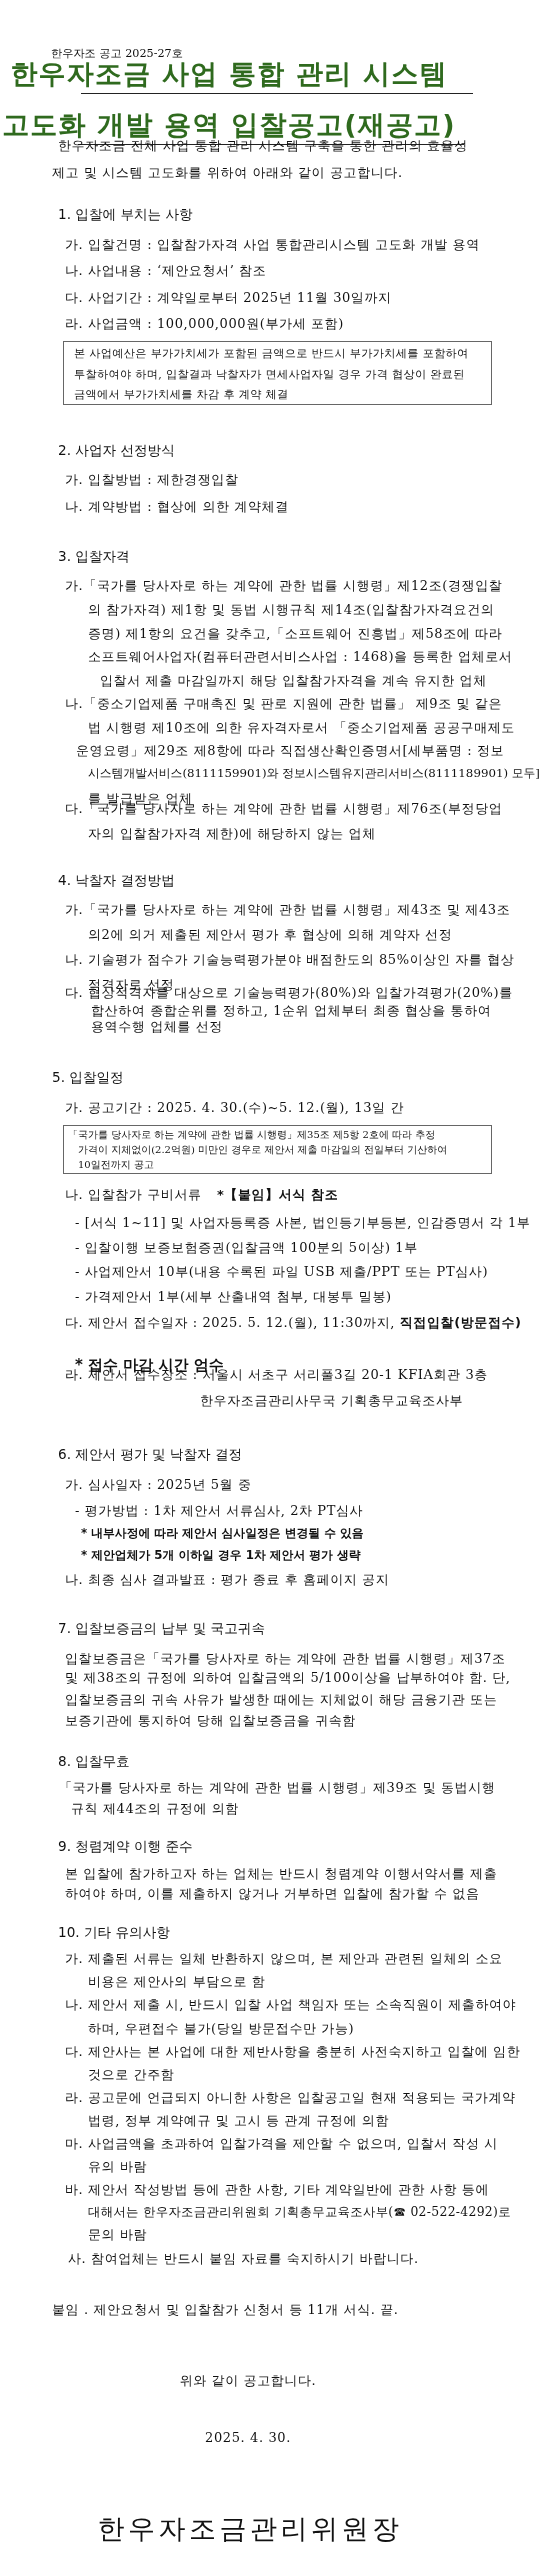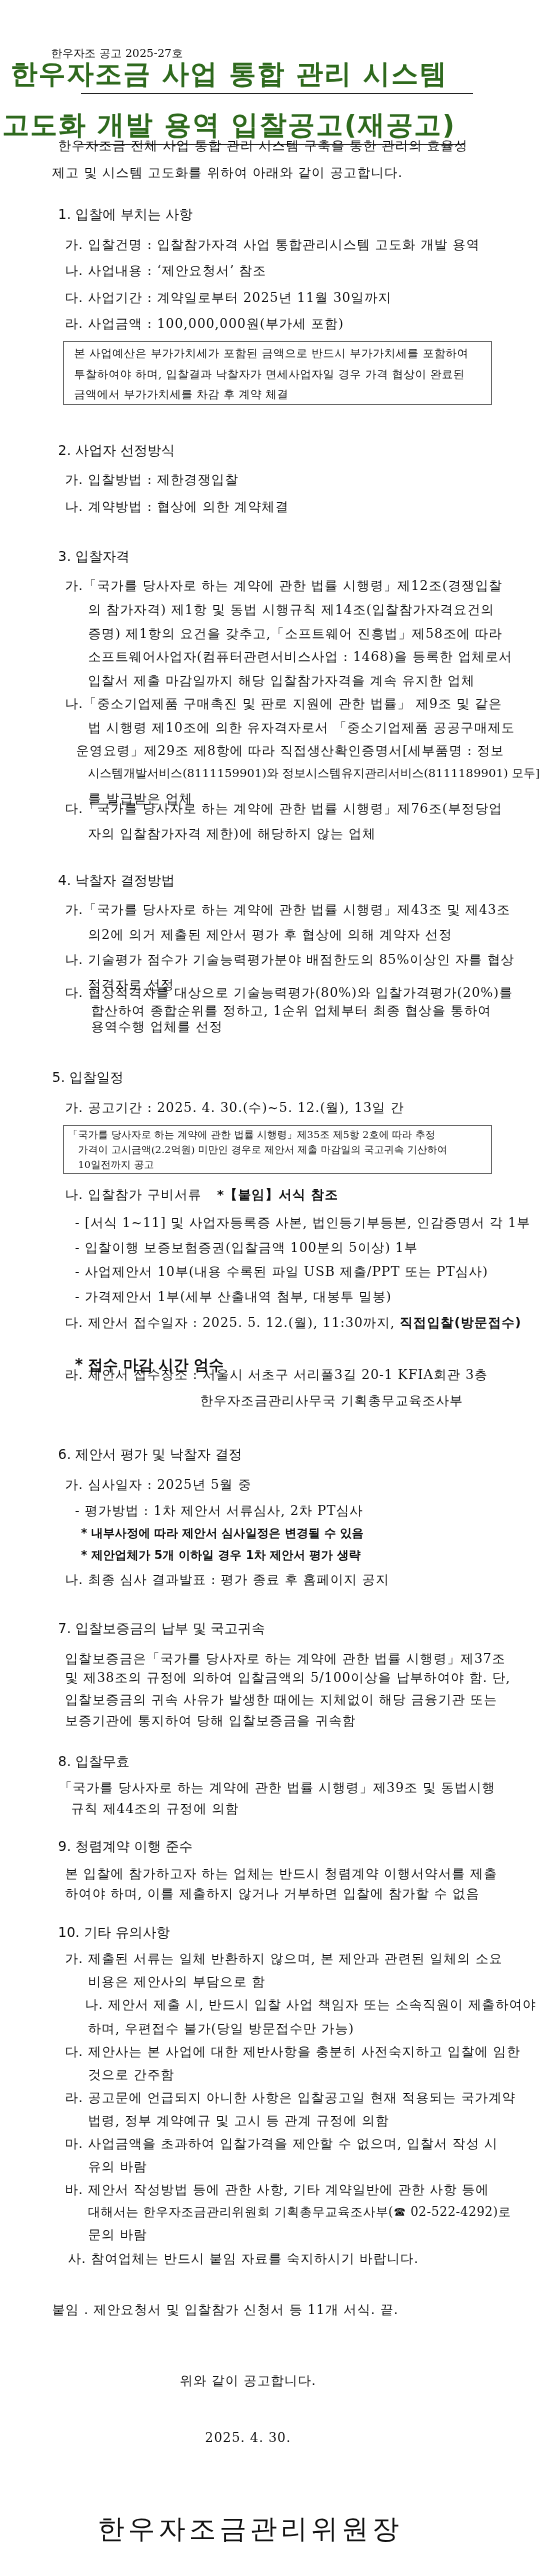--- a/index.html
+++ b/index.html
@@ -43,21 +43,21 @@
 
 <div class="abs h" style="left:58px; top:442px;">2. 사업자 선정방식</div>
 <div class="abs p" style="left:65px; top:471px;">가. 입찰방법 : 제한경쟁입찰</div>
 <div class="abs p" style="left:65px; top:498px;">나. 계약방법 : 협상에 의한 계약체결</div>
 
 <div class="abs h" style="left:58px; top:548px;">3. 입찰자격</div>
 <div class="abs p" style="left:65px; top:577px;">가.「국가를 당사자로 하는 계약에 관한 법률 시행령」제12조(경쟁입찰</div>
 <div class="abs p" style="left:88px; top:601px;">의 참가자격) 제1항 및 동법 시행규칙 제14조(입찰참가자격요건의</div>
 <div class="abs p" style="left:88px; top:625px;">증명) 제1항의 요건을 갖추고,「소프트웨어 진흥법」제58조에 따라</div>
 <div class="abs p" style="left:88px; top:648px;">소프트웨어사업자(컴퓨터관련서비스사업 : 1468)을 등록한 업체로서</div>
-<div class="abs p" style="left:88px; top:672px;">입찰서 제출 마감일까지 해당 입찰참가자격을 계속 유지한 업체</div>
+<div class="abs p" style="left:100px; top:672px;">입찰서 제출 마감일까지 해당 입찰참가자격을 계속 유지한 업체</div>
 <div class="abs p" style="left:65px; top:695px;">나.「중소기업제품 구매촉진 및 판로 지원에 관한 법률」 제9조 및 같은</div>
 <div class="abs p" style="left:88px; top:719px;">법 시행령 제10조에 의한 유자격자로서 「중소기업제품 공공구매제도</div>
 <div class="abs p" style="left:76px; top:742px;">운영요령」제29조 제8항에 따라 직접생산확인증명서[세부품명 : 정보</div>
 <div class="abs p" style="left:88px; top:766px; font-size:11.8px; letter-spacing:0;">시스템개발서비스(8111159901)와 정보시스템유지관리서비스(8111189901) 모두]</div>
 <div class="abs p" style="left:88px; top:790px;">를 발급받은 업체</div>
 <div class="abs p" style="left:65px; top:801px; top:800px;">다.「국가를 당사자로 하는 계약에 관한 법률 시행령」제76조(부정당업</div>
 <div class="abs p" style="left:88px; top:825px;">자의 입찰참가자격 제한)에 해당하지 않는 업체</div>
 
 <div class="abs h" style="left:58px; top:872px;">4. 낙찰자 결정방법</div>
 <div class="abs p" style="left:65px; top:901px;">가.「국가를 당사자로 하는 계약에 관한 법률 시행령」제43조 및 제43조</div>
@@ -65,21 +65,21 @@
 <div class="abs p" style="left:65px; top:951px;">나. 기술평가 점수가 기술능력평가분야 배점한도의 85%이상인 자를 협상</div>
 <div class="abs p" style="left:88px; top:976px;">적격자로 선정</div>
 <div class="abs p" style="left:65px; top:985px; top:984px;">다. 협상적격자를 대상으로 기술능력평가(80%)와 입찰가격평가(20%)를</div>
 <div class="abs p" style="left:91px; top:1002px;">합산하여 종합순위를 정하고, 1순위 업체부터 최종 협상을 통하여</div>
 <div class="abs p" style="left:91px; top:1018px;">용역수행 업체를 선정</div>
 
 <div class="abs h" style="left:52px; top:1069px;">5. 입찰일정</div>
 <div class="abs p" style="left:65px; top:1099px;">가. 공고기간 : 2025. 4. 30.(수)~5. 12.(월), 13일 간</div>
 <div class="box" style="left:63px; top:1125px; width:427px; height:47px;"></div>
 <div class="abs small" style="left:68px; top:1128px; font-size:10px; letter-spacing:0;">「국가를 당사자로 하는 계약에 관한 법률 시행령」제35조 제5항 2호에 따라 추정</div>
-<div class="abs small" style="left:78px; top:1143px; font-size:10px; letter-spacing:0;">가격이 고시금액(2.2억원) 미만인 경우로 제안서 제출 마감일의 국고귀속 기산하여</div>
+<div class="abs small" style="left:78px; top:1143px; font-size:10px; letter-spacing:0;">가격이 지체없이(2.2억원) 미만인 경우로 제안서 제출 마감일의 전일부터 기산하여</div>
 <div class="abs small" style="left:78px; top:1158px; font-size:10px; letter-spacing:0;">10일전까지 공고</div>
 <div class="abs p" style="left:65px; top:1186px;">
   <span>나. 입찰참가 구비서류</span>
   <span class="b" style="margin-left:10.6px;">*【붙임】서식 참조</span>
 </div>
 <div class="abs p" style="left:75px; top:1214px;">- [서식 1~11] 및 사업자등록증 사본, 법인등기부등본, 인감증명서 각 1부</div>
 <div class="abs p" style="left:75px; top:1239px;">- 입찰이행 보증보험증권(입찰금액 100분의 5이상) 1부</div>
 <div class="abs p" style="left:75px; top:1263px;">- 사업제안서 10부(내용 수록된 파일 USB 제출/PPT 또는 PT심사)</div>
 <div class="abs p" style="left:75px; top:1288px;">- 가격제안서 1부(세부 산출내역 첨부, 대봉투 밀봉)</div>
 <div class="abs p" style="left:65px; top:1314px;">
@@ -107,21 +107,21 @@
 <div class="abs p" style="left:59px; top:1779px;">「국가를 당사자로 하는 계약에 관한 법률 시행령」제39조 및 동법시행</div>
 <div class="abs p" style="left:71px; top:1800px;">규칙 제44조의 규정에 의함</div>
 
 <div class="abs h" style="left:58px; top:1838px;">9. 청렴계약 이행 준수</div>
 <div class="abs p" style="left:65px; top:1865px;">본 입찰에 참가하고자 하는 업체는 반드시 청렴계약 이행서약서를 제출</div>
 <div class="abs p" style="left:65px; top:1885px;">하여야 하며, 이를 제출하지 않거나 거부하면 입찰에 참가할 수 없음</div>
 
 <div class="abs h" style="left:58px; top:1924px;">10. 기타 유의사항</div>
 <div class="abs p" style="left:65px; top:1950px;">가. 제출된 서류는 일체 반환하지 않으며, 본 제안과 관련된 일체의 소요</div>
 <div class="abs p" style="left:88px; top:1973px;">비용은 제안사의 부담으로 함</div>
-<div class="abs p" style="left:65px; top:1996px;margin-left:20px;">나. 제안서 제출 시, 반드시 입찰 사업 책임자 또는 소속직원이 제출하여야</div>
+<div class="abs p" style="left:65px; top:1996px;">나. 제안서 제출 시, 반드시 입찰 사업 책임자 또는 소속직원이 제출하여야</div>
 <div class="abs p" style="left:88px; top:2020px;">하며, 우편접수 불가(당일 방문접수만 가능)</div>
 <div class="abs p" style="left:65px; top:2043px;">다. 제안사는 본 사업에 대한 제반사항을 충분히 사전숙지하고 입찰에 임한</div>
 <div class="abs p" style="left:88px; top:2066px;">것으로 간주함</div>
 <div class="abs p" style="left:65px; top:2089px;">라. 공고문에 언급되지 아니한 사항은 입찰공고일 현재 적용되는 국가계약</div>
 <div class="abs p" style="left:88px; top:2112px;">법령, 정부 계약예규 및 고시 등 관계 규정에 의함</div>
 <div class="abs p" style="left:65px; top:2135px;">마. 사업금액을 초과하여 입찰가격을 제안할 수 없으며, 입찰서 작성 시</div>
 <div class="abs p" style="left:88px; top:2158px;">유의 바람</div>
 <div class="abs p" style="left:65px; top:2181px;">바. 제안서 작성방법 등에 관한 사항, 기타 계약일반에 관한 사항 등에</div>
 <div class="abs p" style="left:88px; top:2204px; font-size:12.4px; letter-spacing:0.3px;">대해서는 한우자조금관리위원회 기획총무교육조사부(☎ 02-522-4292)로</div>
 <div class="abs p" style="left:88px; top:2226px;">문의 바람</div>

